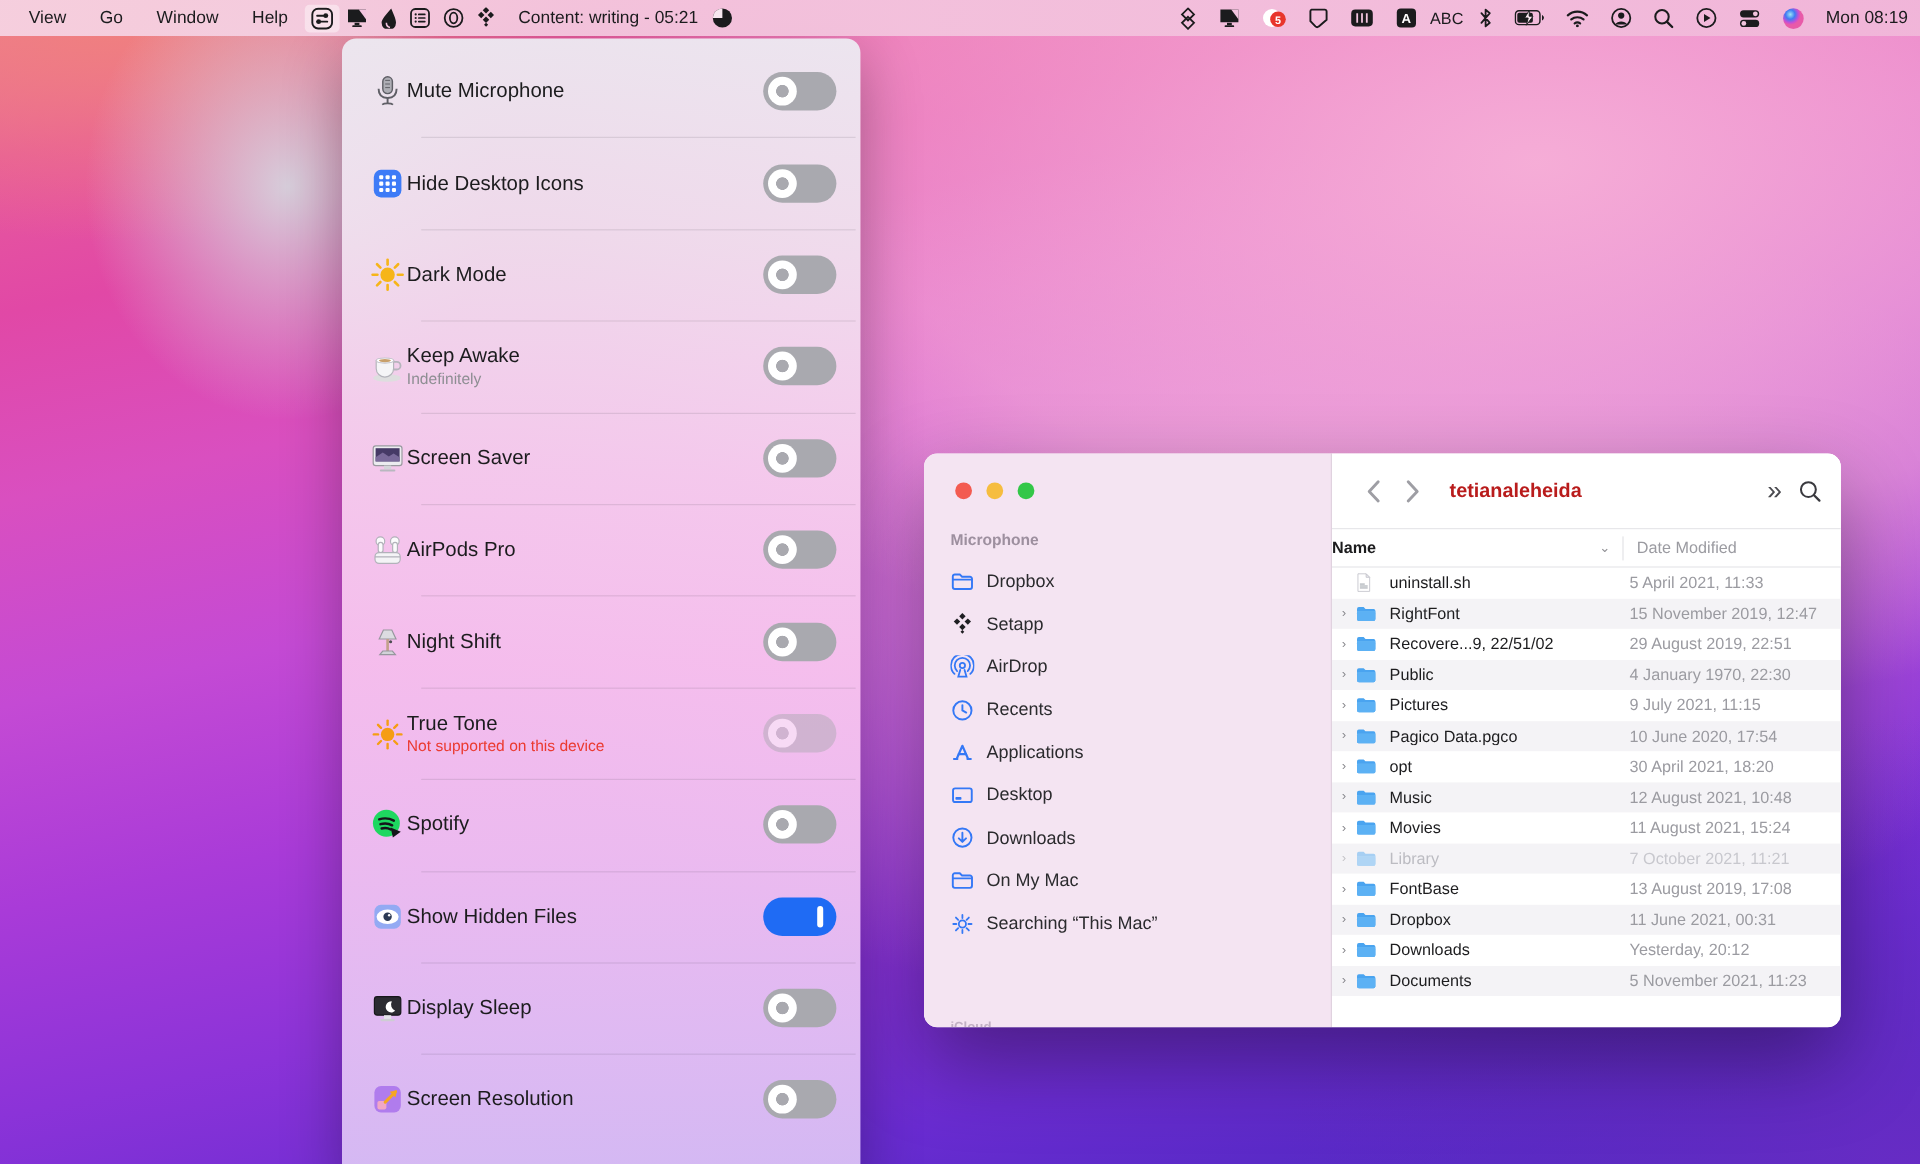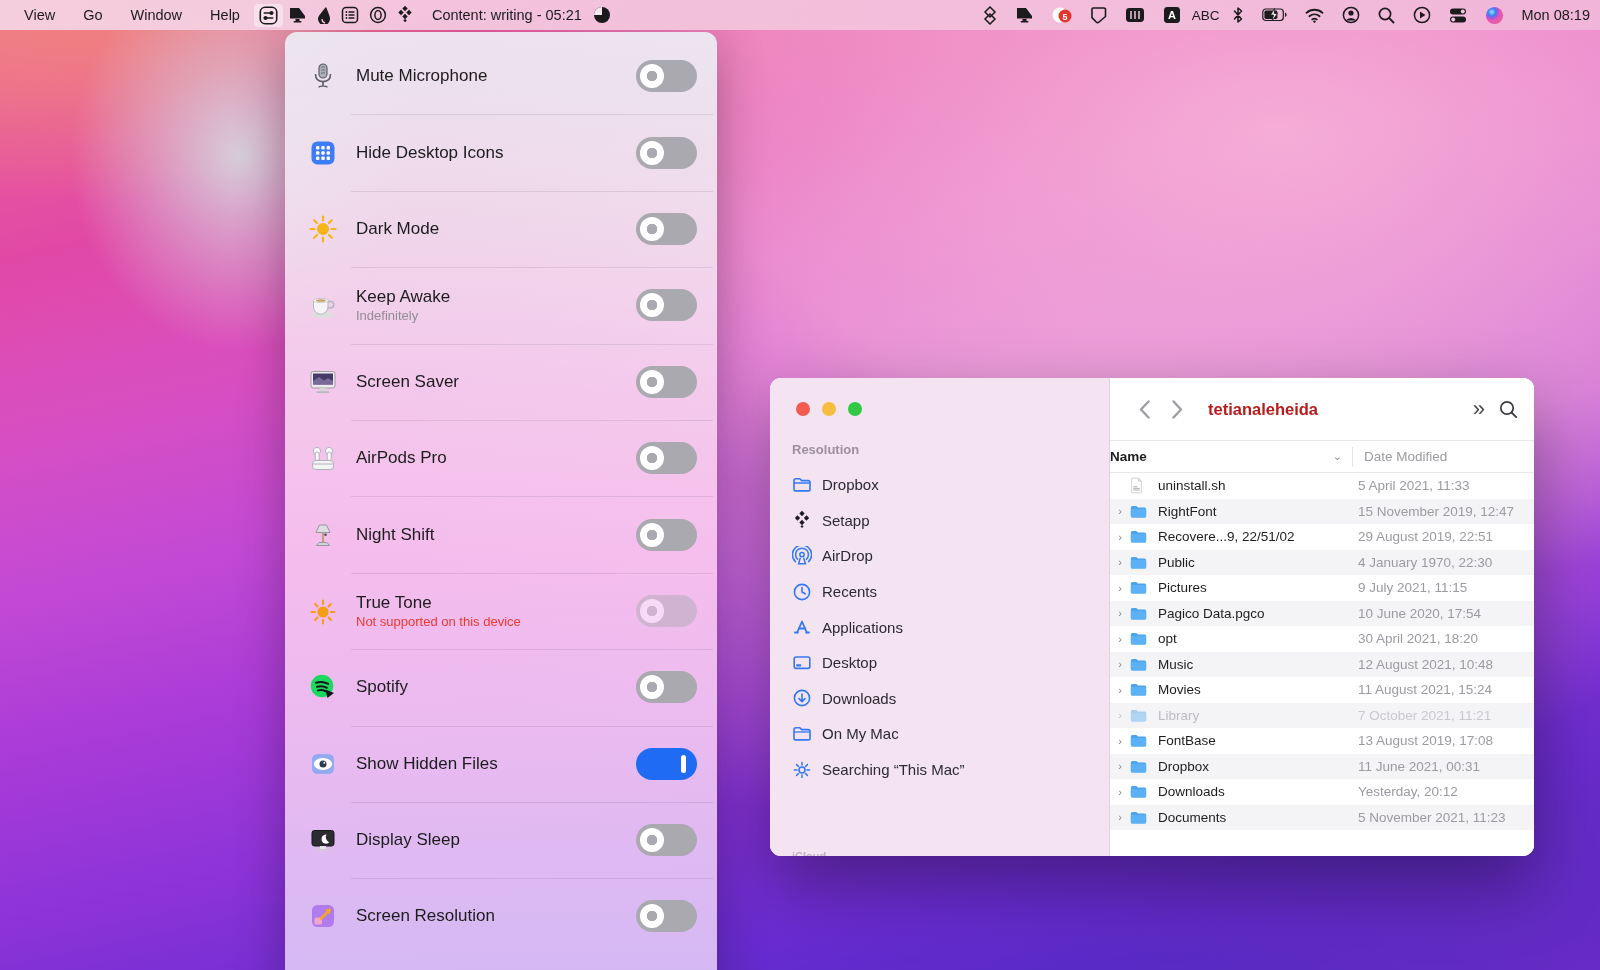--- a/index.html
+++ b/index.html
@@ -34,21 +34,21 @@
 
   
   .panel { position:absolute; left:285px; top:32px; width:432px; height:950px;
     border-radius:12px; box-shadow:0 18px 50px rgba(0,0,0,0.3);
     background:linear-gradient(180deg, rgba(236,233,241,0.96) 0%, rgba(240,224,238,0.95) 18%, rgba(246,207,238,0.94) 38%, rgba(248,196,238,0.94) 55%, rgba(240,194,241,0.94) 72%, rgba(228,194,244,0.94) 88%, rgba(218,193,245,0.94) 100%);
     padding-top:6px; z-index:40; }
   .sw-item { position:relative; height:76.4px; display:flex; align-items:center; padding:0 20px 0 22px; }
   .sw-item + .sw-item::before { content:""; position:absolute; top:0; left:66px; right:4px; height:1px; background:rgba(60,60,67,0.12); }
   .sw-icon { width:32px; height:32px; flex:0 0 32px; display:flex; align-items:center; justify-content:center; }
   .sw-icon svg { width:30px; height:30px; }
-  .sw-text { margin-left:17px; }
+  .sw-text { }
   .sw-label { font-size:17px; color:#1c1c1e; }
   .sw-sub { font-size:13px; color:#8e8e93; margin-top:1px; }
   .sw-sub.red { color:#eb3a30; }
   .toggle { margin-left:auto; width:61px; height:32px; border-radius:16px; background:#a9a9af; position:relative; cursor:pointer; }
   .toggle .knob { position:absolute; top:4px; left:4px; width:24px; height:24px; border-radius:50%;
     background:radial-gradient(circle at 50% 50%, #a9a9af 0 5px, #ffffff 5.5px); }
   .toggle.on { background:#1f6bf4; }
   .toggle.on .knob { left:auto; right:11px; top:7px; width:5px; height:18px; border-radius:3px; background:#fff; }
   .toggle.disabled { opacity:0.45; }
 
@@ -502,21 +502,21 @@
       </div>
     </div>
 
   <div class="finder">
     <div class="f-sidebar">
       <div class="traffic">
         <span class="tl r"></span>
         <span class="tl y"></span>
         <span class="tl g"></span>
       </div>
-      <div class="f-section">Resolution</div>
+      <div class="f-section">Microphone</div>
       <div id="sidebar-items">
           <div class="sb-item">
             <span style="display: inline-flex;">
               <svg viewBox="0 0 20 20" style="width: 20px; height: 20px;">
                 <path d="M2 5.4a1.7 1.7 0 0 1 1.7-1.7h4.1l1.9 1.9h6.6A1.7 1.7 0 0 1 18 7.3v6.9a1.7 1.7 0 0 1-1.7 1.7H3.7A1.7 1.7 0 0 1 2 14.2z" fill="none" stroke="#3478f6" stroke-width="1.6"></path>
                 <path d="M2 8h16" stroke="#3478f6" stroke-width="1.3"></path>
               </svg>
             </span>
             <span>Dropbox</span>
           </div>

